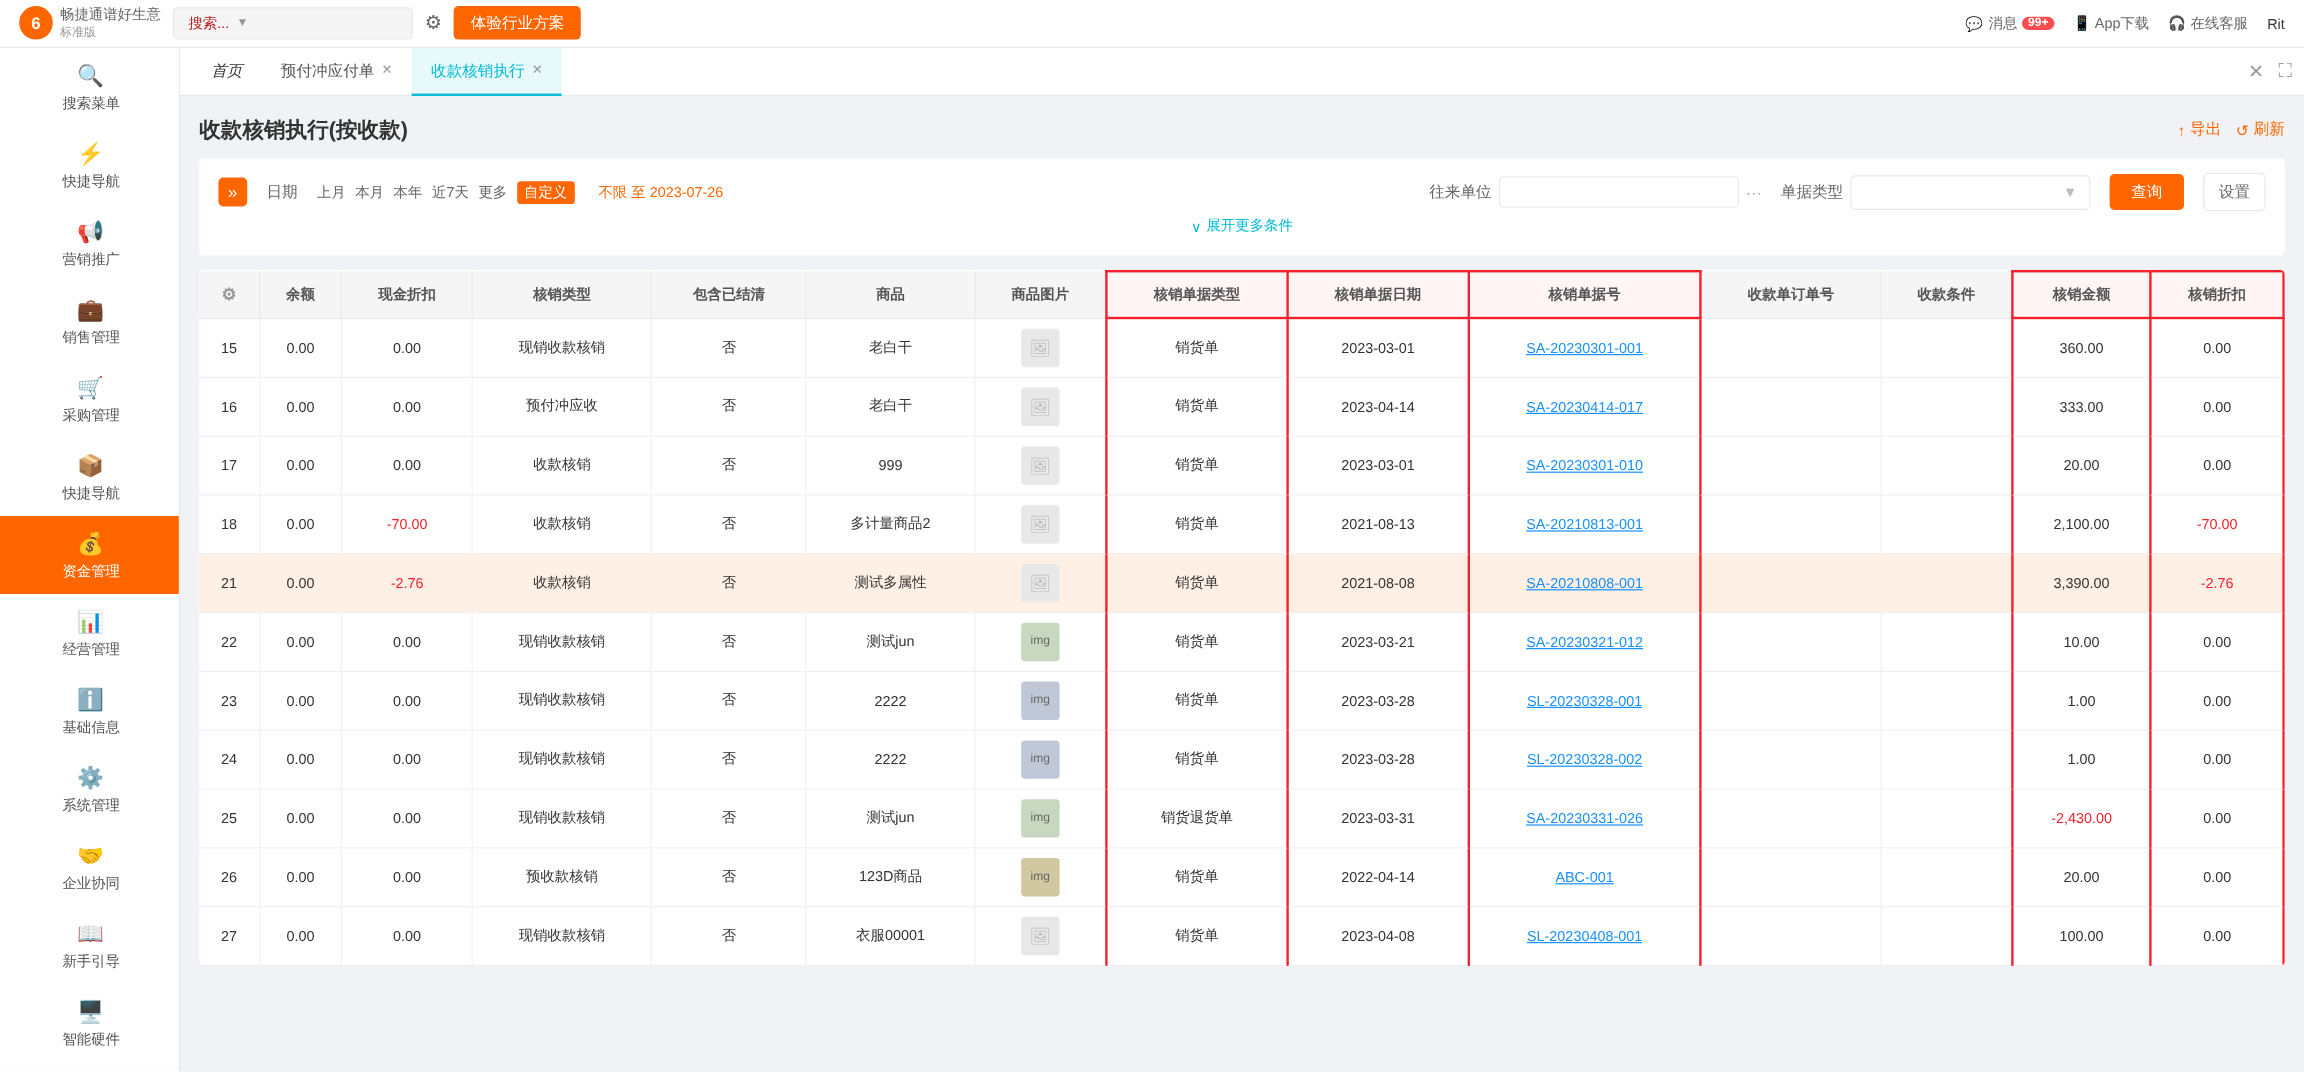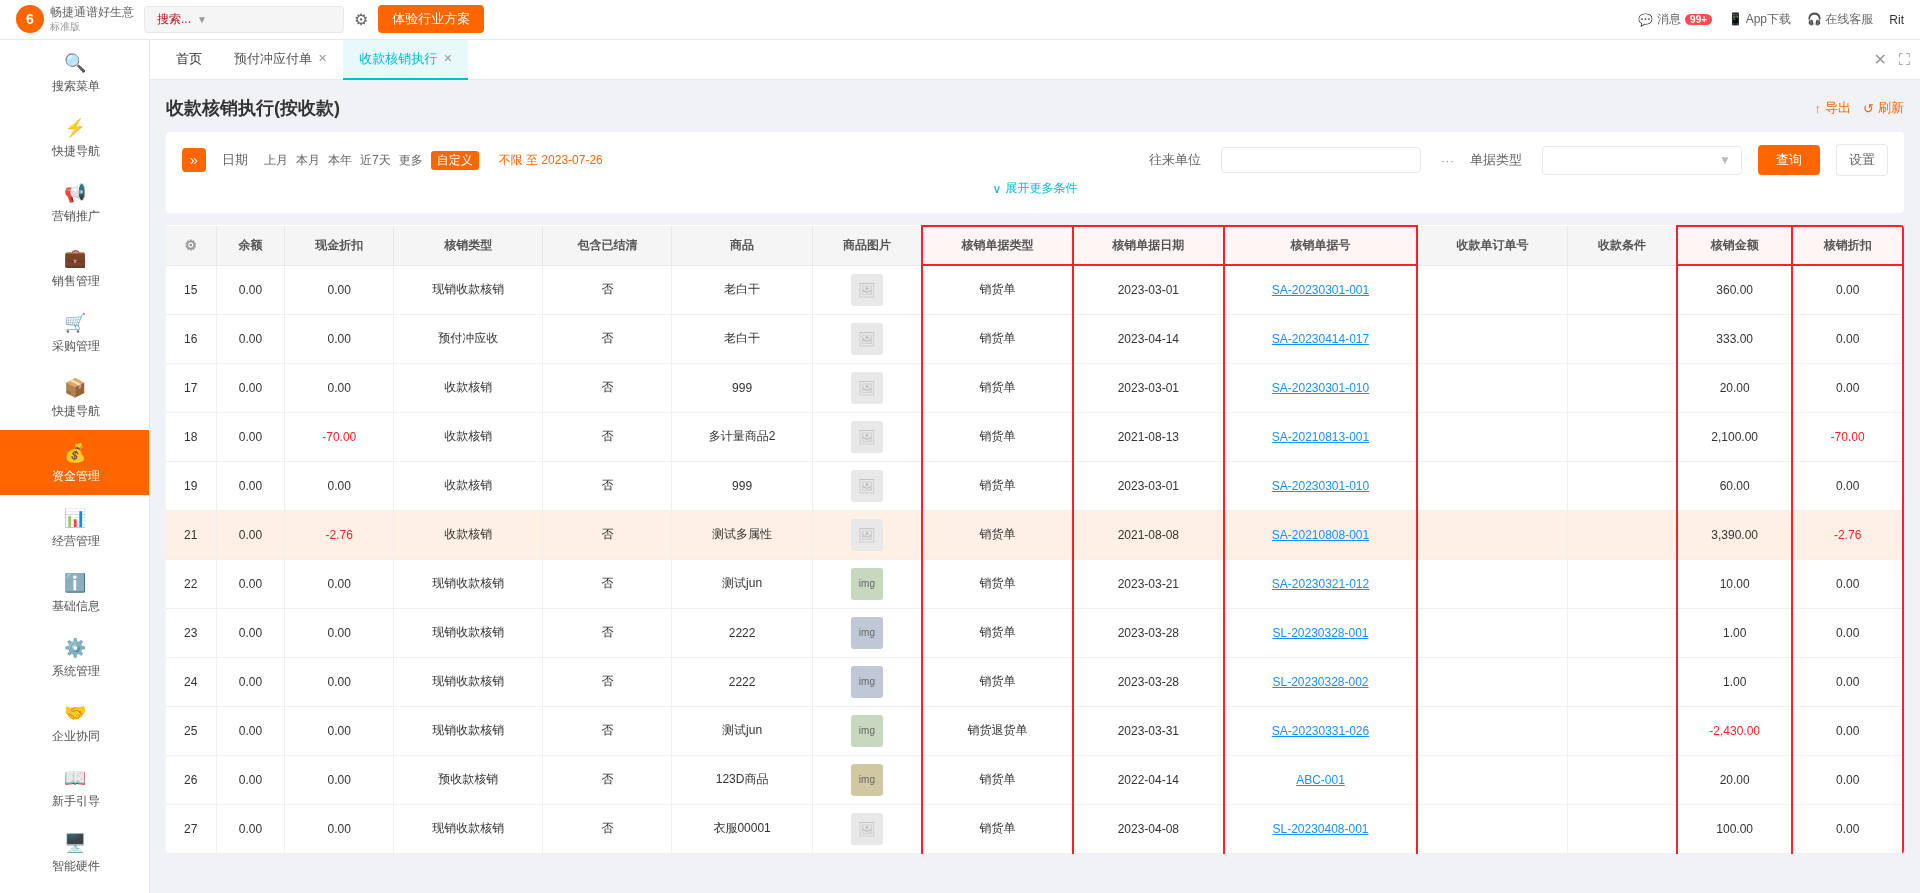--- a/index.html
+++ b/index.html
@@ -30,21 +30,21 @@
     .sidebar-item .si-icon { font-size: 18px; margin-bottom: 4px; }
     .sidebar-item .si-label { font-size: 12px; }
 
     
     .main-content { flex: 1; display: flex; flex-direction: column; overflow: hidden; background: #f0f2f5; }
 
     
     .tab-bar { background: #fff; display: flex; align-items: center; border-bottom: 1px solid #e8e8e8; height: 40px; padding: 0 10px; justify-content: space-between; }
     .tabs { display: flex; align-items: center; gap: 0; }
     .tab { display: flex; align-items: center; padding: 0 16px; height: 40px; cursor: pointer; color: #555; font-size: 13px; border-bottom: 2px solid transparent; gap: 6px; }
-    .tab.home { color: #333; border-bottom-color: transparent; }
+    .tab.home { color: #333; border-bottom-color: transparent; font-style: italic; }
     .tab.active { color: #00bcd4; border-bottom-color: #00bcd4; background: #e8f9fb; }
     .tab-close { color: #999; font-size: 11px; cursor: pointer; }
     .tab-bar-right { display: flex; align-items: center; gap: 12px; color: #999; font-size: 16px; }
 
     
     .page-area { flex: 1; overflow: auto; padding: 16px; }
 
     
     .page-header { display: flex; align-items: center; justify-content: space-between; margin-bottom: 12px; }
     .page-title { font-size: 18px; font-weight: bold; color: #333; }
@@ -53,21 +53,21 @@
 
     
     .filter-bar { background: #fff; border-radius: 4px; padding: 12px 16px; margin-bottom: 12px; }
     .filter-row { display: flex; align-items: center; gap: 16px; flex-wrap: wrap; }
     .filter-expand-btn { background: #ff6600; color: #fff; border: none; border-radius: 4px; width: 24px; height: 24px; display: flex; align-items: center; justify-content: center; cursor: pointer; font-size: 14px; }
     .filter-label { color: #666; font-size: 13px; white-space: nowrap; }
     .filter-date-options { display: flex; gap: 8px; align-items: center; }
     .date-option { color: #666; cursor: pointer; font-size: 12px; }
     .date-option.custom { color: #fff; background: #ff6600; padding: 1px 6px; border-radius: 3px; font-size: 12px; }
     .date-range-text { color: #ff6600; font-size: 12px; }
-    .filter-field { display: flex; align-items: center; gap: 20px; text-align: right; }
+    .filter-field { display: flex; align-items: center; gap: 6px; text-align: right; }
     .filter-input { border: 1px solid #e8e8e8; border-radius: 4px; padding: 5px 10px; min-width: 180px; color: #999; font-size: 12px; }
     .filter-dots { color: #999; }
     .filter-select { border: 1px solid #e8e8e8; border-radius: 4px; padding: 5px 10px; min-width: 200px; color: #999; font-size: 12px; display: flex; align-items: center; justify-content: space-between; cursor: pointer; }
     .query-btn { background: #ff6600; color: #fff; border: none; border-radius: 4px; padding: 6px 18px; font-size: 13px; cursor: pointer; }
     .settings-btn { background: #fff; color: #666; border: 1px solid #e8e8e8; border-radius: 4px; padding: 6px 12px; font-size: 13px; cursor: pointer; }
 
     .expand-conditions { display: flex; justify-content: center; color: #00bcd4; font-size: 12px; cursor: pointer; padding: 4px 0; gap: 4px; align-items: center; }
 
     
     .table-wrapper { background: #fff; border-radius: 4px; overflow: hidden; position: relative; }
@@ -354,36 +354,20 @@
       <td>多计量商品2</td>
       <td><div class="img-placeholder">🖼</div></td>
       <td style="border-left:2px solid #f5222d; border-right:2px solid #f5222d;">销货单</td>
       <td style="border-left:2px solid #f5222d; border-right:2px solid #f5222d;">2021-08-13</td>
       <td class="td-link" style="border-left:2px solid #f5222d; border-right:2px solid #f5222d;">SA-20210813-001</td>
       <td></td>
       <td></td>
       <td class="" style="border-left:2px solid #f5222d; border-right:2px solid #f5222d;margin-top:24px;">2,100.00</td>
       <td class="td-orange-red" style="border-left:2px solid #f5222d; border-right:2px solid #f5222d;">-70.00</td>
     </tr>
-              <tr>
-      <td>19</td>
-      <td>0.00</td>
-      <td class="">0.00</td>
-      <td>收款核销</td>
-      <td>否</td>
-      <td>999</td>
-      <td><div class="img-placeholder">🖼</div></td>
-      <td style="border-left:2px solid #f5222d; border-right:2px solid #f5222d;">销货单</td>
-      <td style="border-left:2px solid #f5222d; border-right:2px solid #f5222d;">2023-03-01</td>
-      <td class="td-link" style="border-left:2px solid #f5222d; border-right:2px solid #f5222d;">SA-20230301-010</td>
-      <td></td>
-      <td></td>
-      <td class="" style="border-left:2px solid #f5222d; border-right:2px solid #f5222d;">60.00</td>
-      <td class="" style="border-left:2px solid #f5222d; border-right:2px solid #f5222d;">0.00</td>
-    </tr>
               <tr class="highlighted">
       <td>21</td>
       <td>0.00</td>
       <td class="td-red">-2.76</td>
       <td>收款核销</td>
       <td>否</td>
       <td>测试多属性</td>
       <td><div class="img-placeholder">🖼</div></td>
       <td style="border-left:2px solid #f5222d; border-right:2px solid #f5222d;">销货单</td>
       <td style="border-left:2px solid #f5222d; border-right:2px solid #f5222d;">2021-08-08</td>

